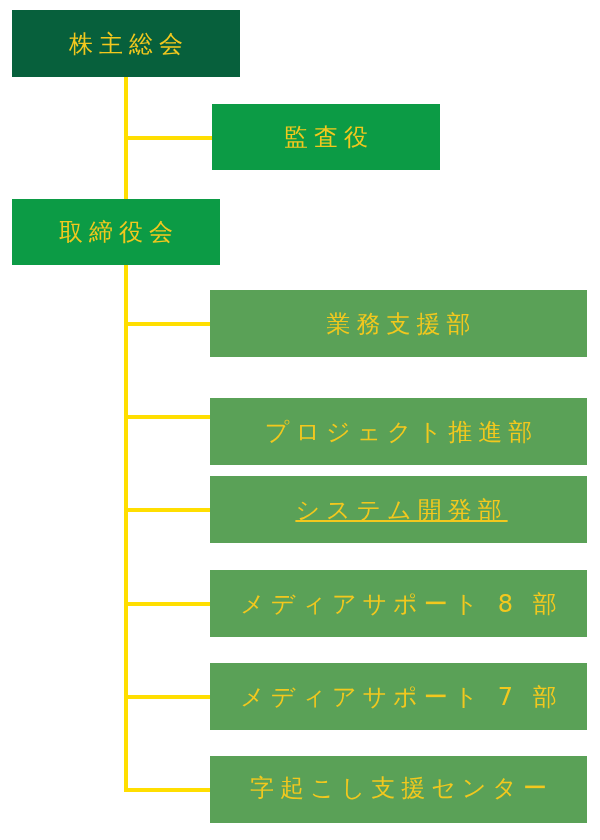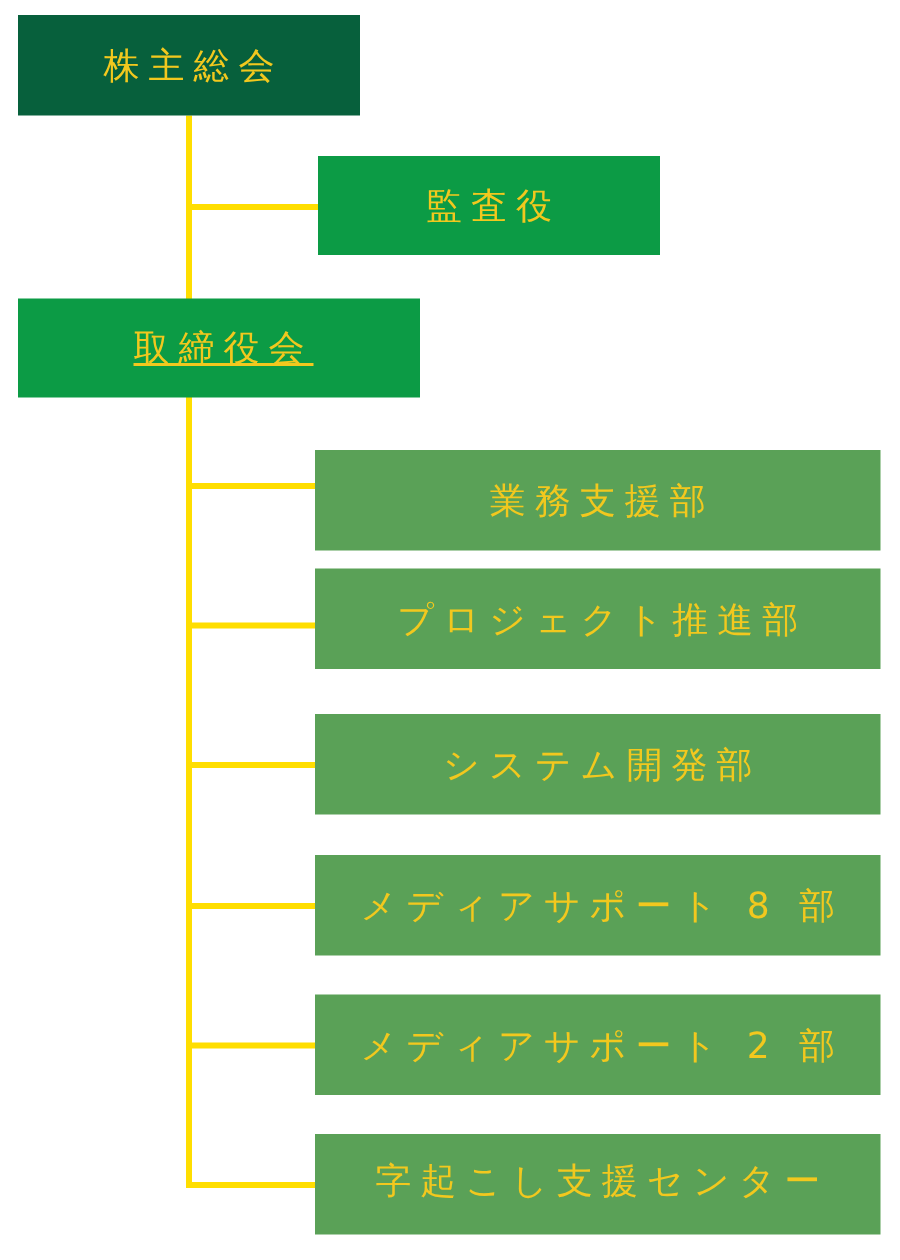--- a/index.html
+++ b/index.html
@@ -50,23 +50,22 @@
   }
   .node-shareholders {
     left: 12px; top: 10px; width: 228px; height: 67px;
     background: var(--dark-green);
   }
   .node-auditor {
     left: 212px; top: 104px; width: 228px; height: 66px;
     background: var(--medium-green);
   }
   .node-board {
-    left: 12px; top: 199px; width: 268px; height: 66px;
+    left: 12px; top: 199px; width: 208px; height: 66px;
     background: var(--medium-green);
-    text-decoration: underline;
   }
   .node-dept {
     left: 210px; width: 377px; height: 67px;
     background: var(--light-green);
   }
 </style>
 </head>
 <body>
 
 <div class="canvas">
@@ -81,42 +80,42 @@
   <div class="node node-auditor">
     <span class="node-label">監査役</span>
   </div>
 
   <div class="node node-board">
     <span class="node-label">取締役会</span>
   </div>
 
   <div id="departments">
   <div class="hline dept-line" style="top: 322px;"></div>
-  <div class="node node-dept" style="top: 300px;">
+  <div class="node node-dept" style="top: 290px;">
     <span class="node-label">業務支援部</span>
   </div>
 
   <div class="hline dept-line" style="top: 415px;"></div>
-  <div class="node node-dept" style="top: 379px; align-items: center;">
+  <div class="node node-dept" style="top: 398px; align-items: center;">
     <span class="node-label">プロジェクト推進部</span>
   </div>
 
   <div class="hline dept-line" style="top: 508px;"></div>
-  <div class="node node-dept" style="top: 476px;">
+  <div class="node node-dept" style="top: 476px; text-decoration: underline;">
     <span class="node-label">システム開発部</span>
   </div>
 
   <div class="hline dept-line" style="top: 602px;"></div>
   <div class="node node-dept" style="top: 570px;">
     <span class="node-label">メディアサポート 8 部</span>
   </div>
 
   <div class="hline dept-line" style="top: 695px;"></div>
   <div class="node node-dept" style="top: 663px;">
-    <span class="node-label">メディアサポート 2 部</span>
+    <span class="node-label">メディアサポート 7 部</span>
   </div>
 
   <div class="hline dept-line" style="top: 788px;"></div>
   <div class="node node-dept" style="top: 756px; font-family: Liberation Mono, monospace;">
     <span class="node-label">字起こし支援センター</span>
   </div>
 </div>
 </div>
 
 </body></html>

